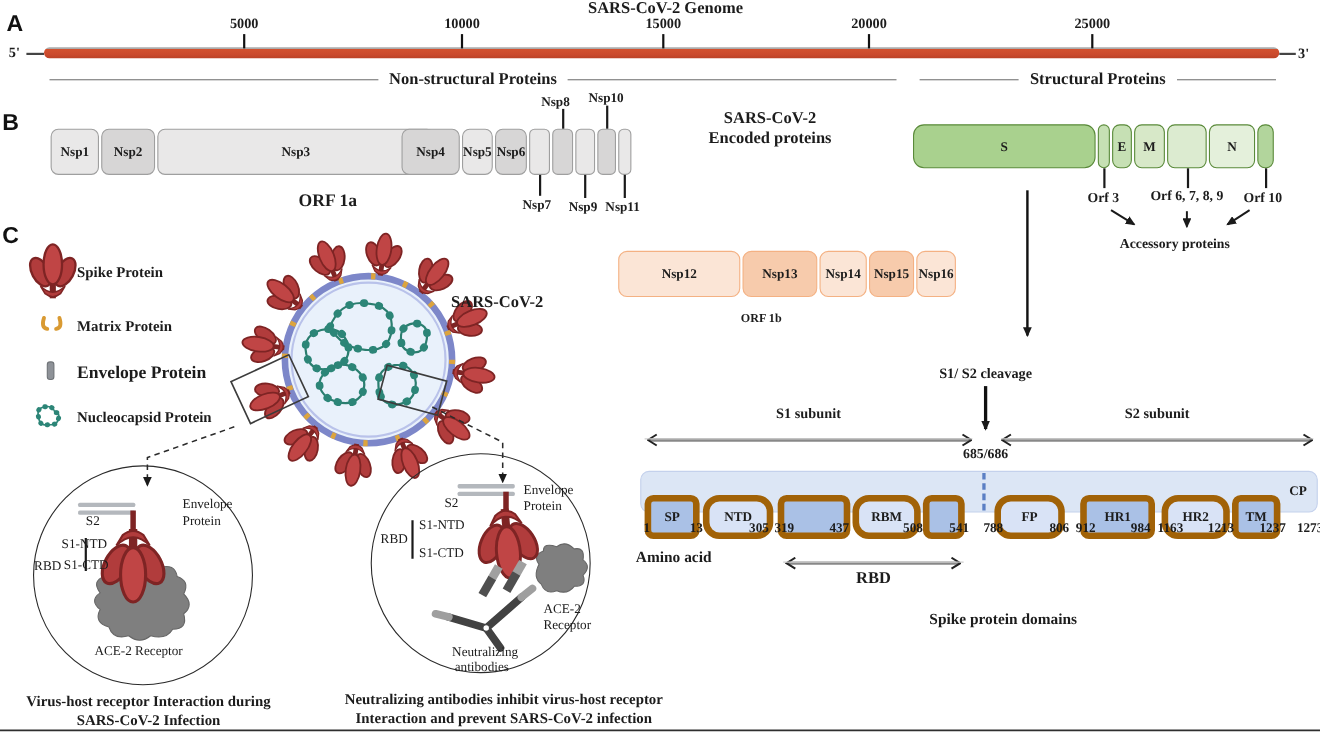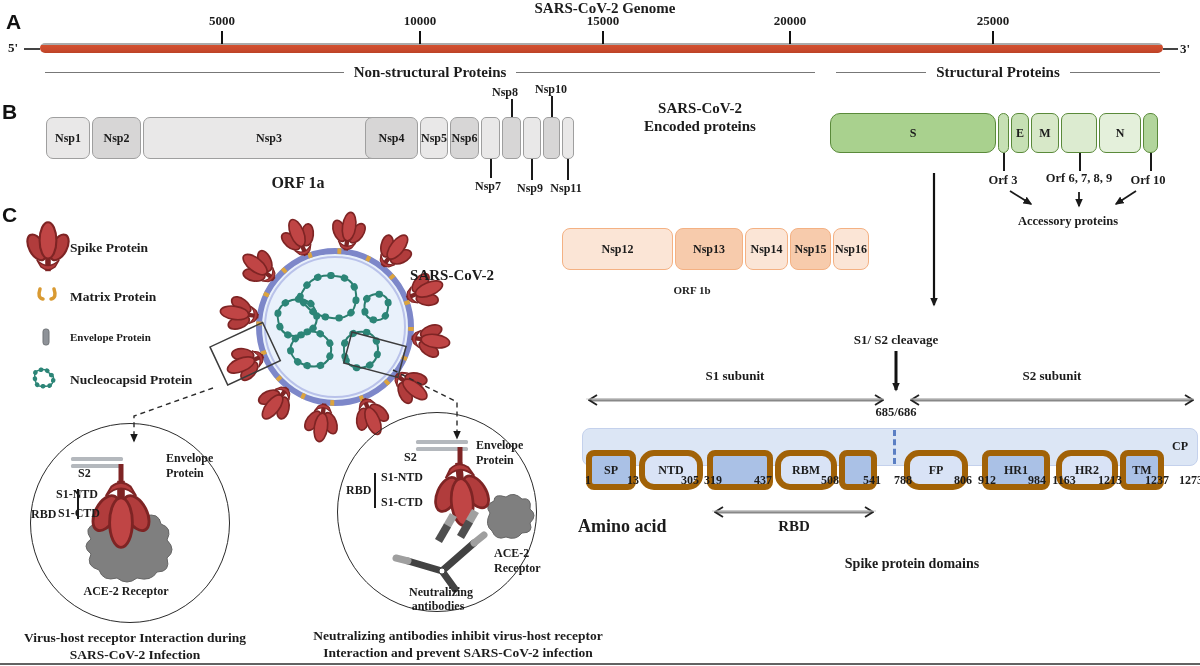--- a/index.html
+++ b/index.html
@@ -23,21 +23,21 @@
   .vline{position:absolute;width:1.5px;background:#1a1a1a;}
   .dombar{position:absolute;left:582px;top:428px;width:616px;height:38px;background:#dce6f5;
           border:1px solid #c4d1ec;border-radius:8px;box-sizing:border-box;}
   .dom{position:absolute;top:426px;height:40px;box-sizing:border-box;border:6px solid #a16207;border-radius:8px;
        display:flex;align-items:center;justify-content:center;font-weight:bold;font-size:12px;margin-top:24px;}
   .dom.md{background:#aac1e6;}
   .dom.lt{background:#d9e3f6;border-radius:15px;}
   .aa{position:absolute;top:473px;font-weight:bold;font-size:12px;transform:translateX(-50%);}
   .divider{position:absolute;left:893px;top:430px;height:34px;border-left:3px dashed #5b7fc4;}
   .circle{position:absolute;width:200px;height:200px;border:1.5px solid #2b2b2b;border-radius:50%;box-sizing:border-box;}
-  .cl{position:absolute;font-weight:bold;font-size:12px;white-space:nowrap;}
+  .cl{position:absolute;font-weight:normal;font-size:12px;white-space:nowrap;}
   svg{position:absolute;overflow:visible;}
 </style>
 </head>
 <body>
 
 <div id="fig">
 
   <div class="panel" style="left:6px;top:10px">A</div>
   <div class="lbl ctr" style="left:605px;top:0;font-size:15px">SARS-CoV-2 Genome</div>
 
@@ -129,21 +129,21 @@
   </svg>
   <div class="lbl" style="left:70px;top:240px;font-size:13.5px">Spike Protein</div>
   <svg width="26" height="18" style="left:34px;top:286px">
     <path d="M6,3 Q3,12 9,13" stroke="#d99a32" stroke-width="3.5" fill="none" stroke-linecap="round"></path>
     <path d="M20,3 Q23,12 17,13" stroke="#d99a32" stroke-width="3.5" fill="none" stroke-linecap="round"></path>
   </svg>
   <div class="lbl" style="left:70px;top:289px;font-size:13.5px">Matrix Protein</div>
   <svg width="12" height="20" style="left:40px;top:328px">
     <rect x="3" y="1" width="6" height="16" rx="2.5" fill="#8e9298" stroke="#6f7377"></rect>
   </svg>
-  <div class="lbl" style="left:70px;top:331px;font-size:11px">Envelope Protein</div>
+  <div class="lbl" style="left:70px;top:331px;font-size:16px">Envelope Protein</div>
   <svg width="28" height="26" style="left:30px;top:366px">
     <path d="M5,13 Q3,5 10,4 Q18,2 20,9 Q25,9 23,15 Q22,21 14,20 Q6,22 5,13" stroke="#2c8577" stroke-width="1.5" fill="none"></path>
     <path d="M5,13 Q3,5 10,4 Q18,2 20,9 Q25,9 23,15 Q22,21 14,20 Q6,22 5,13" stroke="#2c8577" stroke-width="4.5" fill="none" stroke-linecap="round" stroke-dasharray="0.4 6"></path>
   </svg>
   <div class="lbl" style="left:70px;top:372px;font-size:13.5px">Nucleocapsid Protein</div>
 
   <svg width="270" height="235" style="left:180px;top:212px">
     <defs>
       <g id="tulipV">
         <path d="M0,8 L0,-3" stroke="#7e2424" stroke-width="4"></path>
@@ -298,21 +298,21 @@
   <span class="aa" style="left:872px">541</span>
   <span class="aa" style="left:903px">788</span>
   <span class="aa" style="left:963px">806</span>
   <span class="aa" style="left:987px">912</span>
   <span class="aa" style="left:1037px">984</span>
   <span class="aa" style="left:1064px">1163</span>
   <span class="aa" style="left:1110px">1213</span>
   <span class="aa" style="left:1157px">1237</span>
   <span class="aa" style="left:1191px">1273</span>
 
-  <div class="lbl" style="left:578px;top:516px;font-size:18px">Amino acid</div>
+  <div class="lbl" style="left:578px;top:500px;font-size:14px">Amino acid</div>
   <div class="lbl ctr" style="left:794px;top:518px;font-size:15px">RBD</div>
   <div class="lbl ctr" style="left:912px;top:556px;font-size:14px">Spike protein domains</div>
 
   <svg width="1200" height="666" style="left:0;top:0;pointer-events:none">
     <defs>
       <marker id="mtri" markerWidth="9" markerHeight="8" refX="7.5" refY="4" orient="auto" markerUnits="userSpaceOnUse">
         <path d="M0,0 L9,4 L0,8 Z" fill="#1a1a1a"></path>
       </marker>
       <marker id="mchev" markerWidth="10" markerHeight="12" refX="8" refY="6" orient="auto-start-reverse" markerUnits="userSpaceOnUse">
         <path d="M1,1 L9,6 L1,11" fill="none" stroke="#222" stroke-width="1.8"></path>

